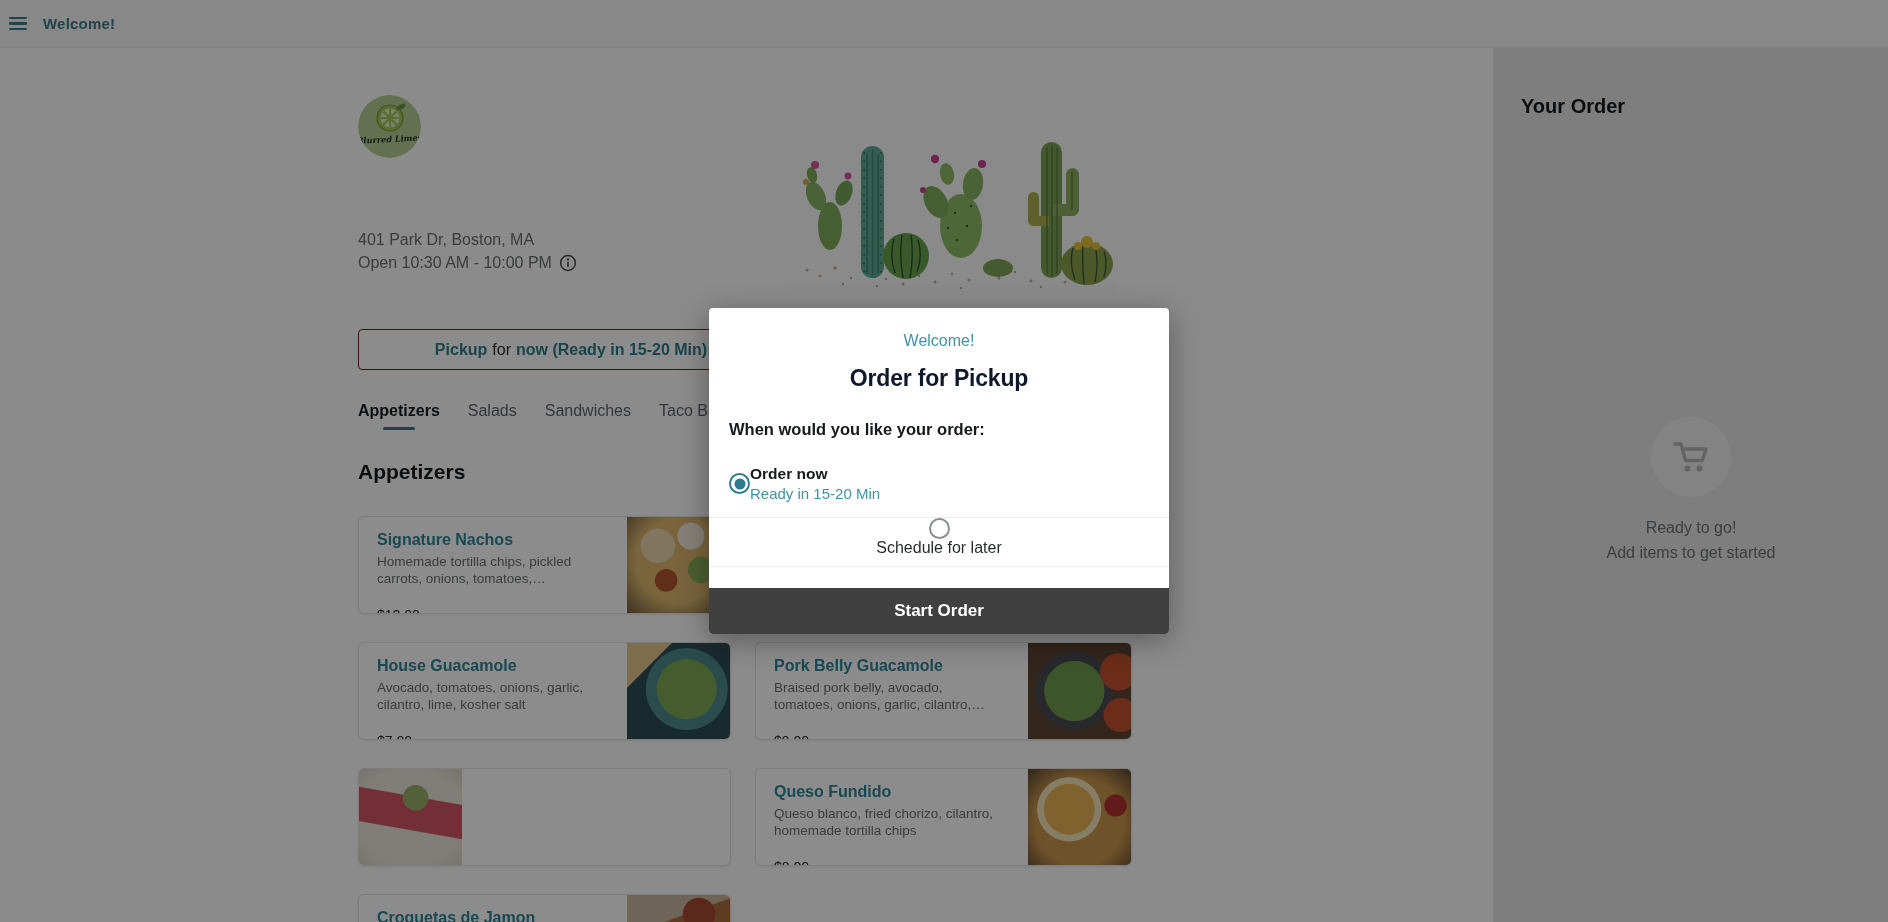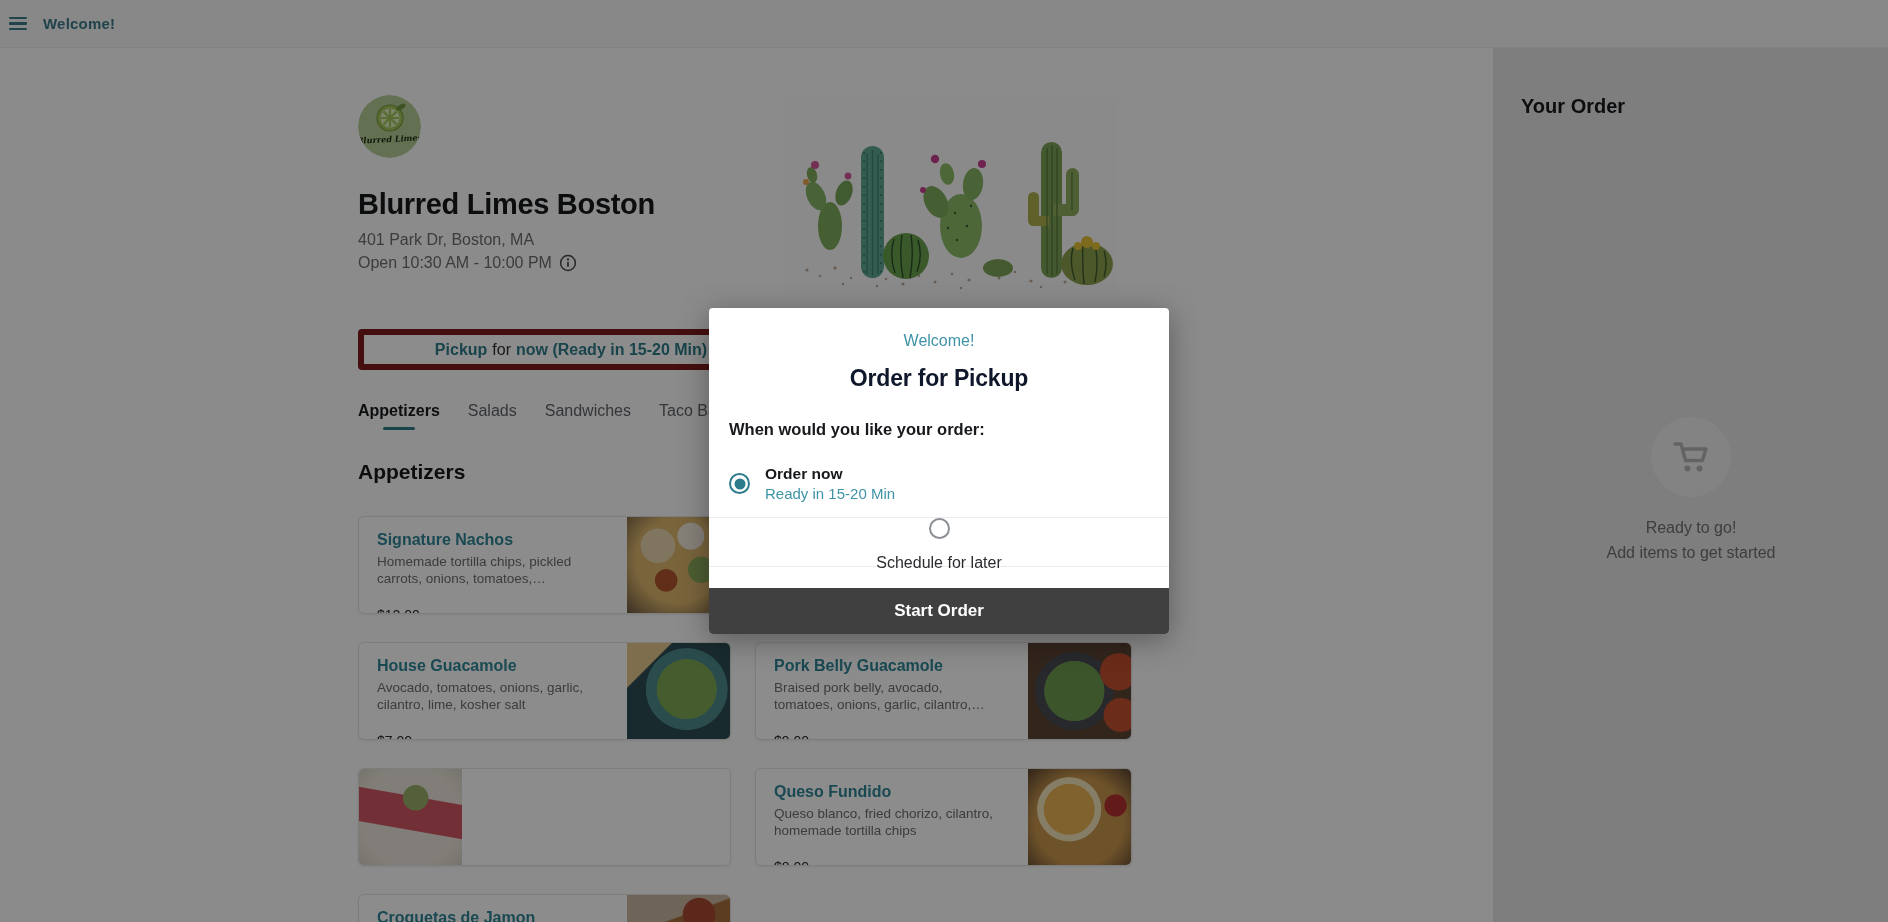--- a/index.html
+++ b/index.html
@@ -21,21 +21,21 @@
     overflow:hidden; }
   .banner { position:absolute; left:427px; top:50px; width:332px; height:197px; background:#fcfcfb; }
 
   .rest-name { position:absolute; left:0; top:140px; font-size:29px; font-weight:700;
     letter-spacing:-.3px; color:#17191c; }
   .rest-address { position:absolute; left:0; top:183px; font-size:16px; color:#6b6e70; }
   .rest-hours { position:absolute; left:0; top:206px; font-size:16px; color:#6b6e70;
     display:flex; align-items:center; gap:7px;text-align:right; }
 
   .pickup-bar { position:absolute; left:0; top:281px; width:426px; height:41px;
-    border:6px solid #7f1d1d; border-radius:4px; background:#fff;
+    border:1px solid #7f1d1d; border-radius:4px; background:#fff;
     display:flex; align-items:center; justify-content:center; font-size:16px; cursor:pointer; }
   .pickup-bar .teal { color:#2e7c8b; font-weight:700; }
   .pickup-bar .plain { color:#2a2c2f; margin:0 5px; }
 
   .tabs { position:absolute; left:0; top:354px; display:flex; gap:28px; }
   .tab { font-size:16px; color:#5f6368; padding-bottom:10px; position:relative; cursor:pointer; white-space:nowrap; }
   .tab.active { color:#17191c; font-weight:700; }
   .tab.active:after { content:""; position:absolute; left:50%; transform:translateX(-50%);
     bottom:0; width:32px; height:3px; background:#2e7c8b; border-radius:2px; }
 
@@ -93,21 +93,21 @@
   
   .overlay { position:absolute; inset:0; background:rgba(0,0,0,.45); z-index:50; }
   .modal { position:absolute; left:709px; top:308px; width:460px; height:326px; background:#fff;
     border-radius:4px; box-shadow:0 6px 30px rgba(0,0,0,.35); z-index:60; }
   .modal-eyebrow { position:absolute; top:24px; width:100%; text-align:center;
     font-size:16px; color:#3f93a6; }
   .modal-title { position:absolute; top:57px; width:100%; text-align:center;
     font-size:23px; font-weight:700; color:#0f172a; letter-spacing:-.2px; }
   .modal-question { position:absolute; top:112px; left:20px; font-size:16.5px; font-weight:700; color:#17191c; }
   .modal-options { position:absolute; top:142px; left:0; width:100%; }
-  .modal-option { display:flex; align-items:center; gap:15px; padding:0 20px; cursor:pointer; }
+  .modal-option { display:flex; align-items:center; padding:0 20px; cursor:pointer; }
   .opt-1 { height:67px; }
   .opt-2 { height:48px;flex-direction:column; }
   .m-divider { height:1px; background:#ececec; margin:0 0; }
   .radio { width:21px; height:21px; border-radius:50%; flex:0 0 21px;
     border:2px solid #8b8f94; background:#fff; position:relative; }
   .radio.selected { border-color:#2e7c8b; }
   .radio.selected:after { content:""; position:absolute; left:50%; top:50%;
     width:11px; height:11px; border-radius:50%; background:#2e7c8b; transform:translate(-50%,-50%); }
   .opt-label { font-size:15.5px; font-weight:700; color:#17191c; line-height:19px; }
   .opt-sub { font-size:15px; color:#3f93a6; line-height:19px; margin-top:1px; }
@@ -242,21 +242,20 @@
           <path d="M310 147 q4 18 0 37"></path>
             <path d="M319 153 q4 12 0 26"></path>
         </g>
         <circle cx="302" cy="144" r="6" fill="#e3c238"></circle>
           <circle cx="293" cy="148" r="4" fill="#e3c238"></circle>
         <circle cx="311" cy="148" r="4" fill="#e3c238"></circle>
       </g>
     </svg>
   </div>
 
-  <h1 class="rest-name">Blurred Limes Boston</h1>
   <div class="rest-address">401 Park Dr, Boston, MA</div>
   <div class="rest-hours">
     <span>Open 10:30 AM - 10:00 PM</span>
     <svg width="18" height="18" viewBox="0 0 18 18">
       <circle cx="9" cy="9" r="7.4" fill="none" stroke="#45484c" stroke-width="1.5"></circle>
       <rect x="8.15" y="7.8" width="1.7" height="5.1" rx=".85" fill="#45484c"></rect>
       <circle cx="9" cy="5.5" r="1.15" fill="#45484c"></circle>
     </svg>
   </div>
 

